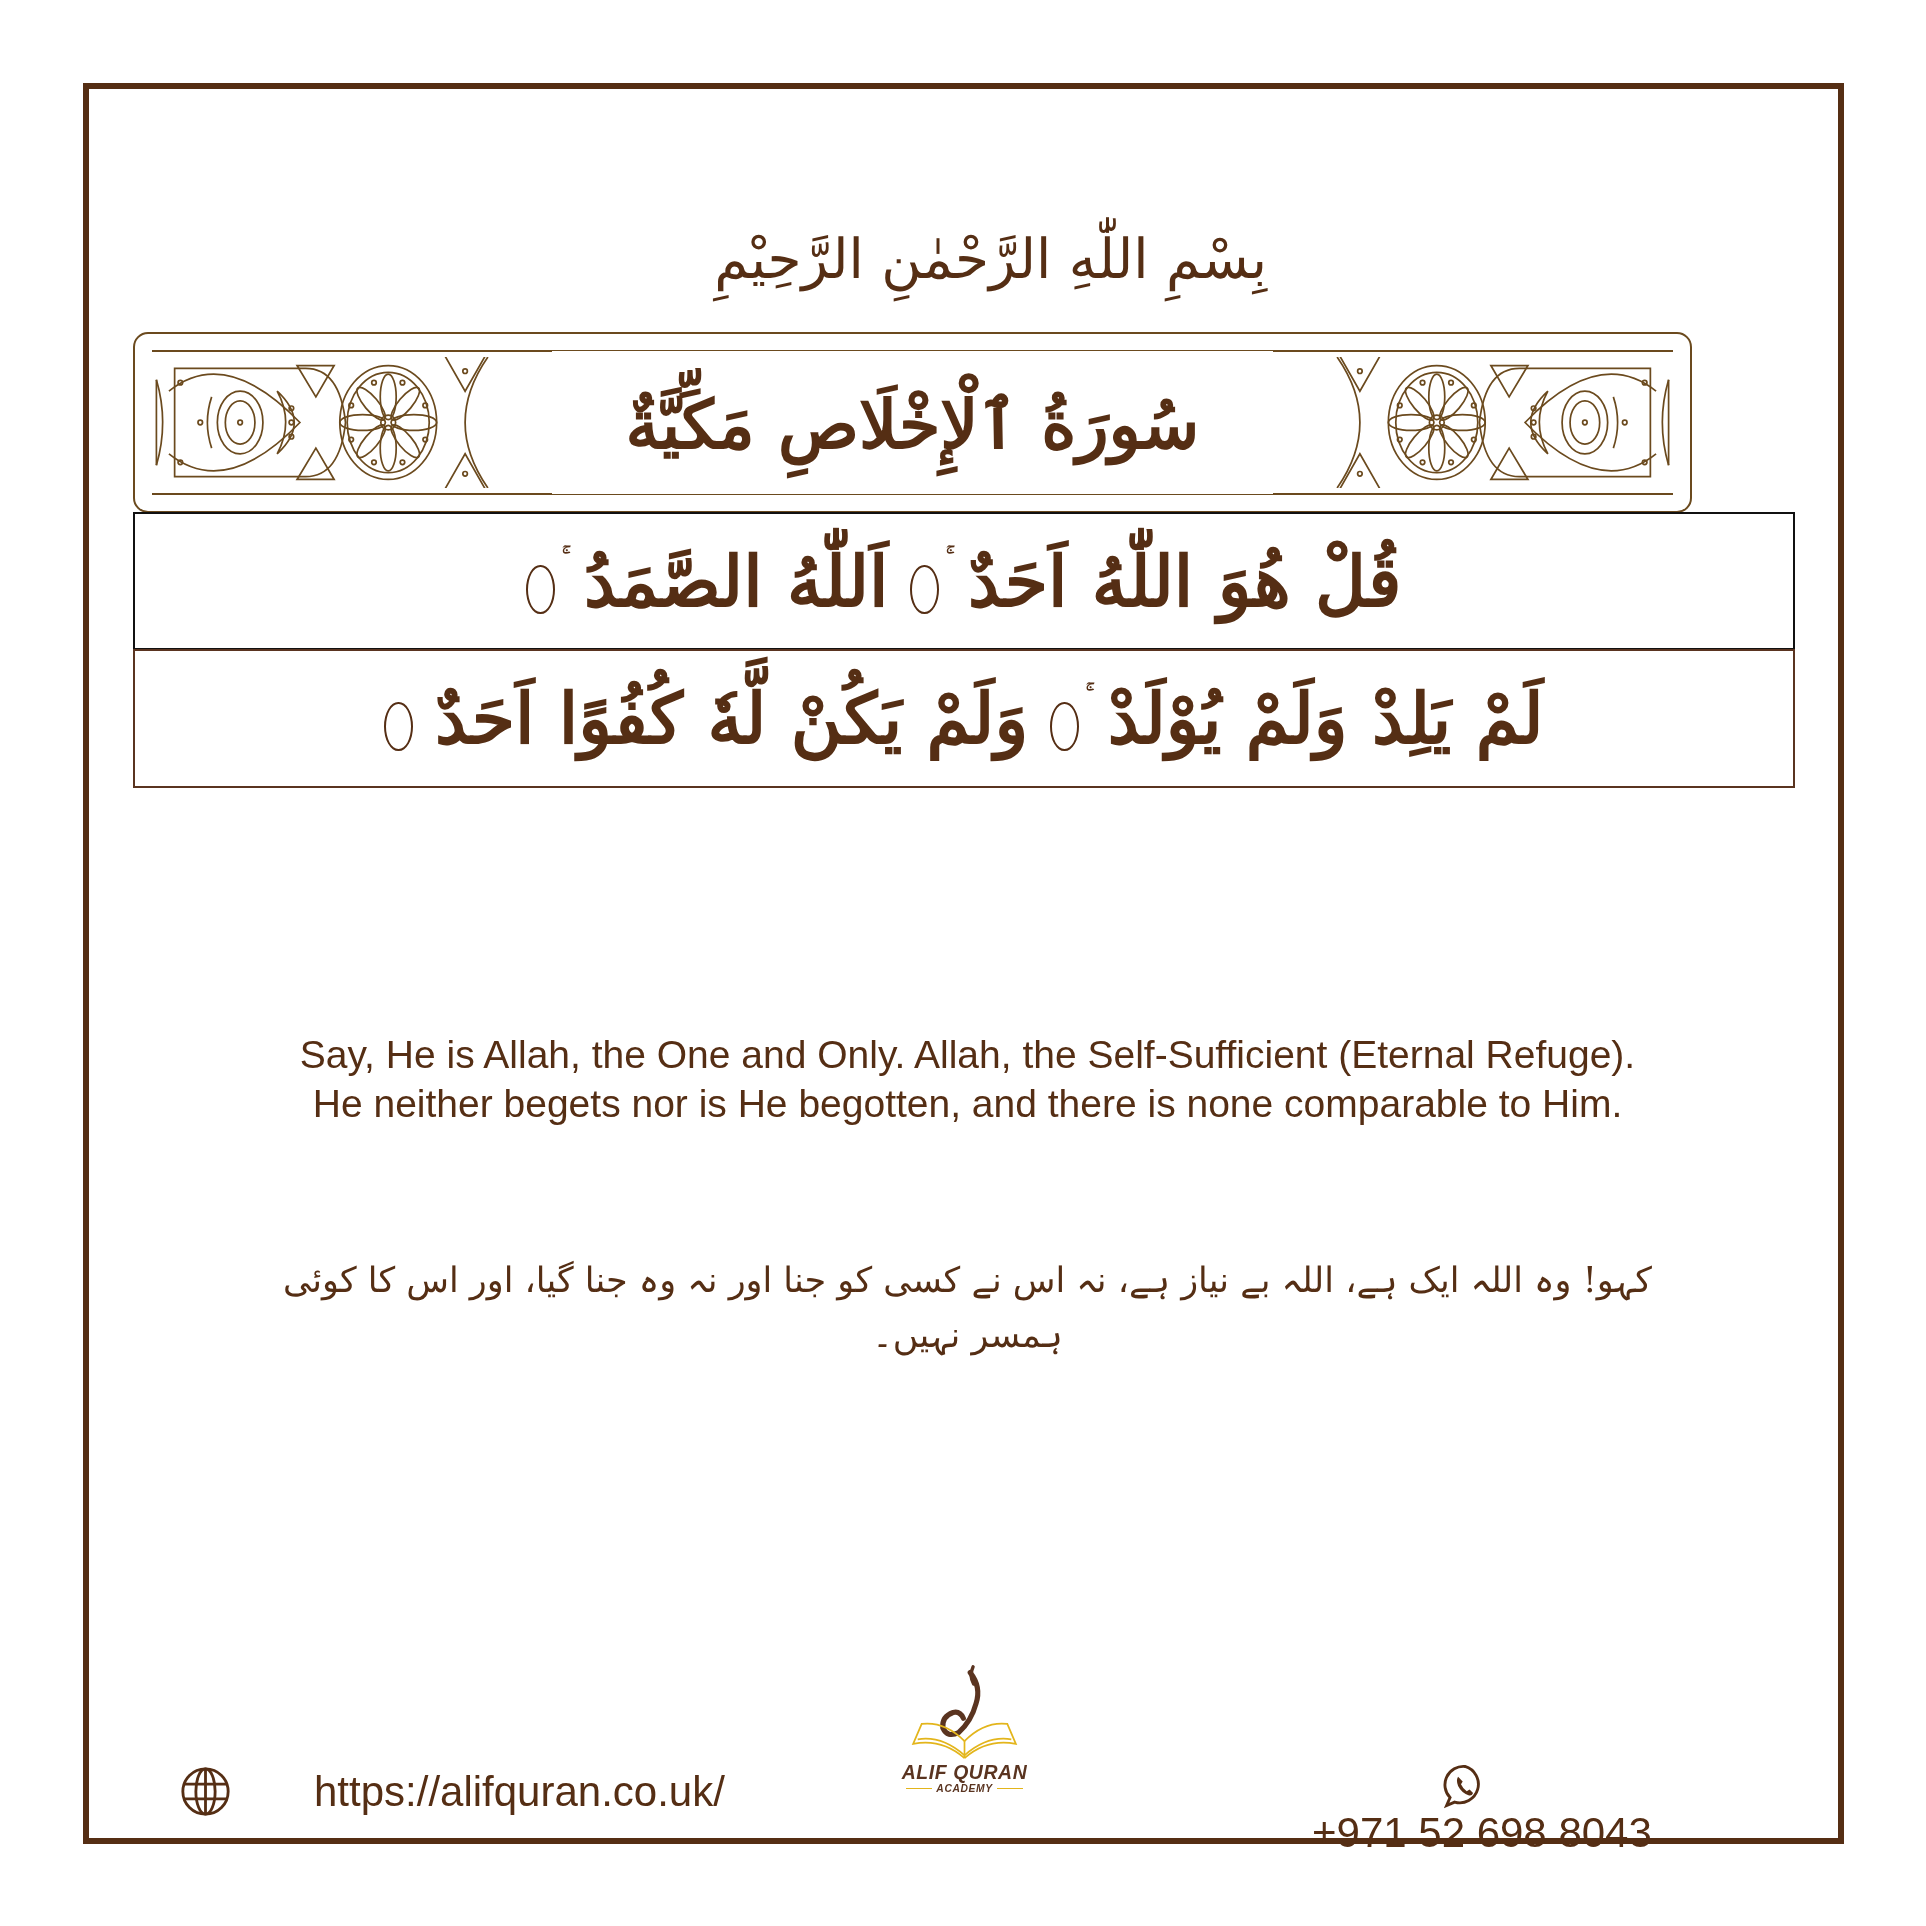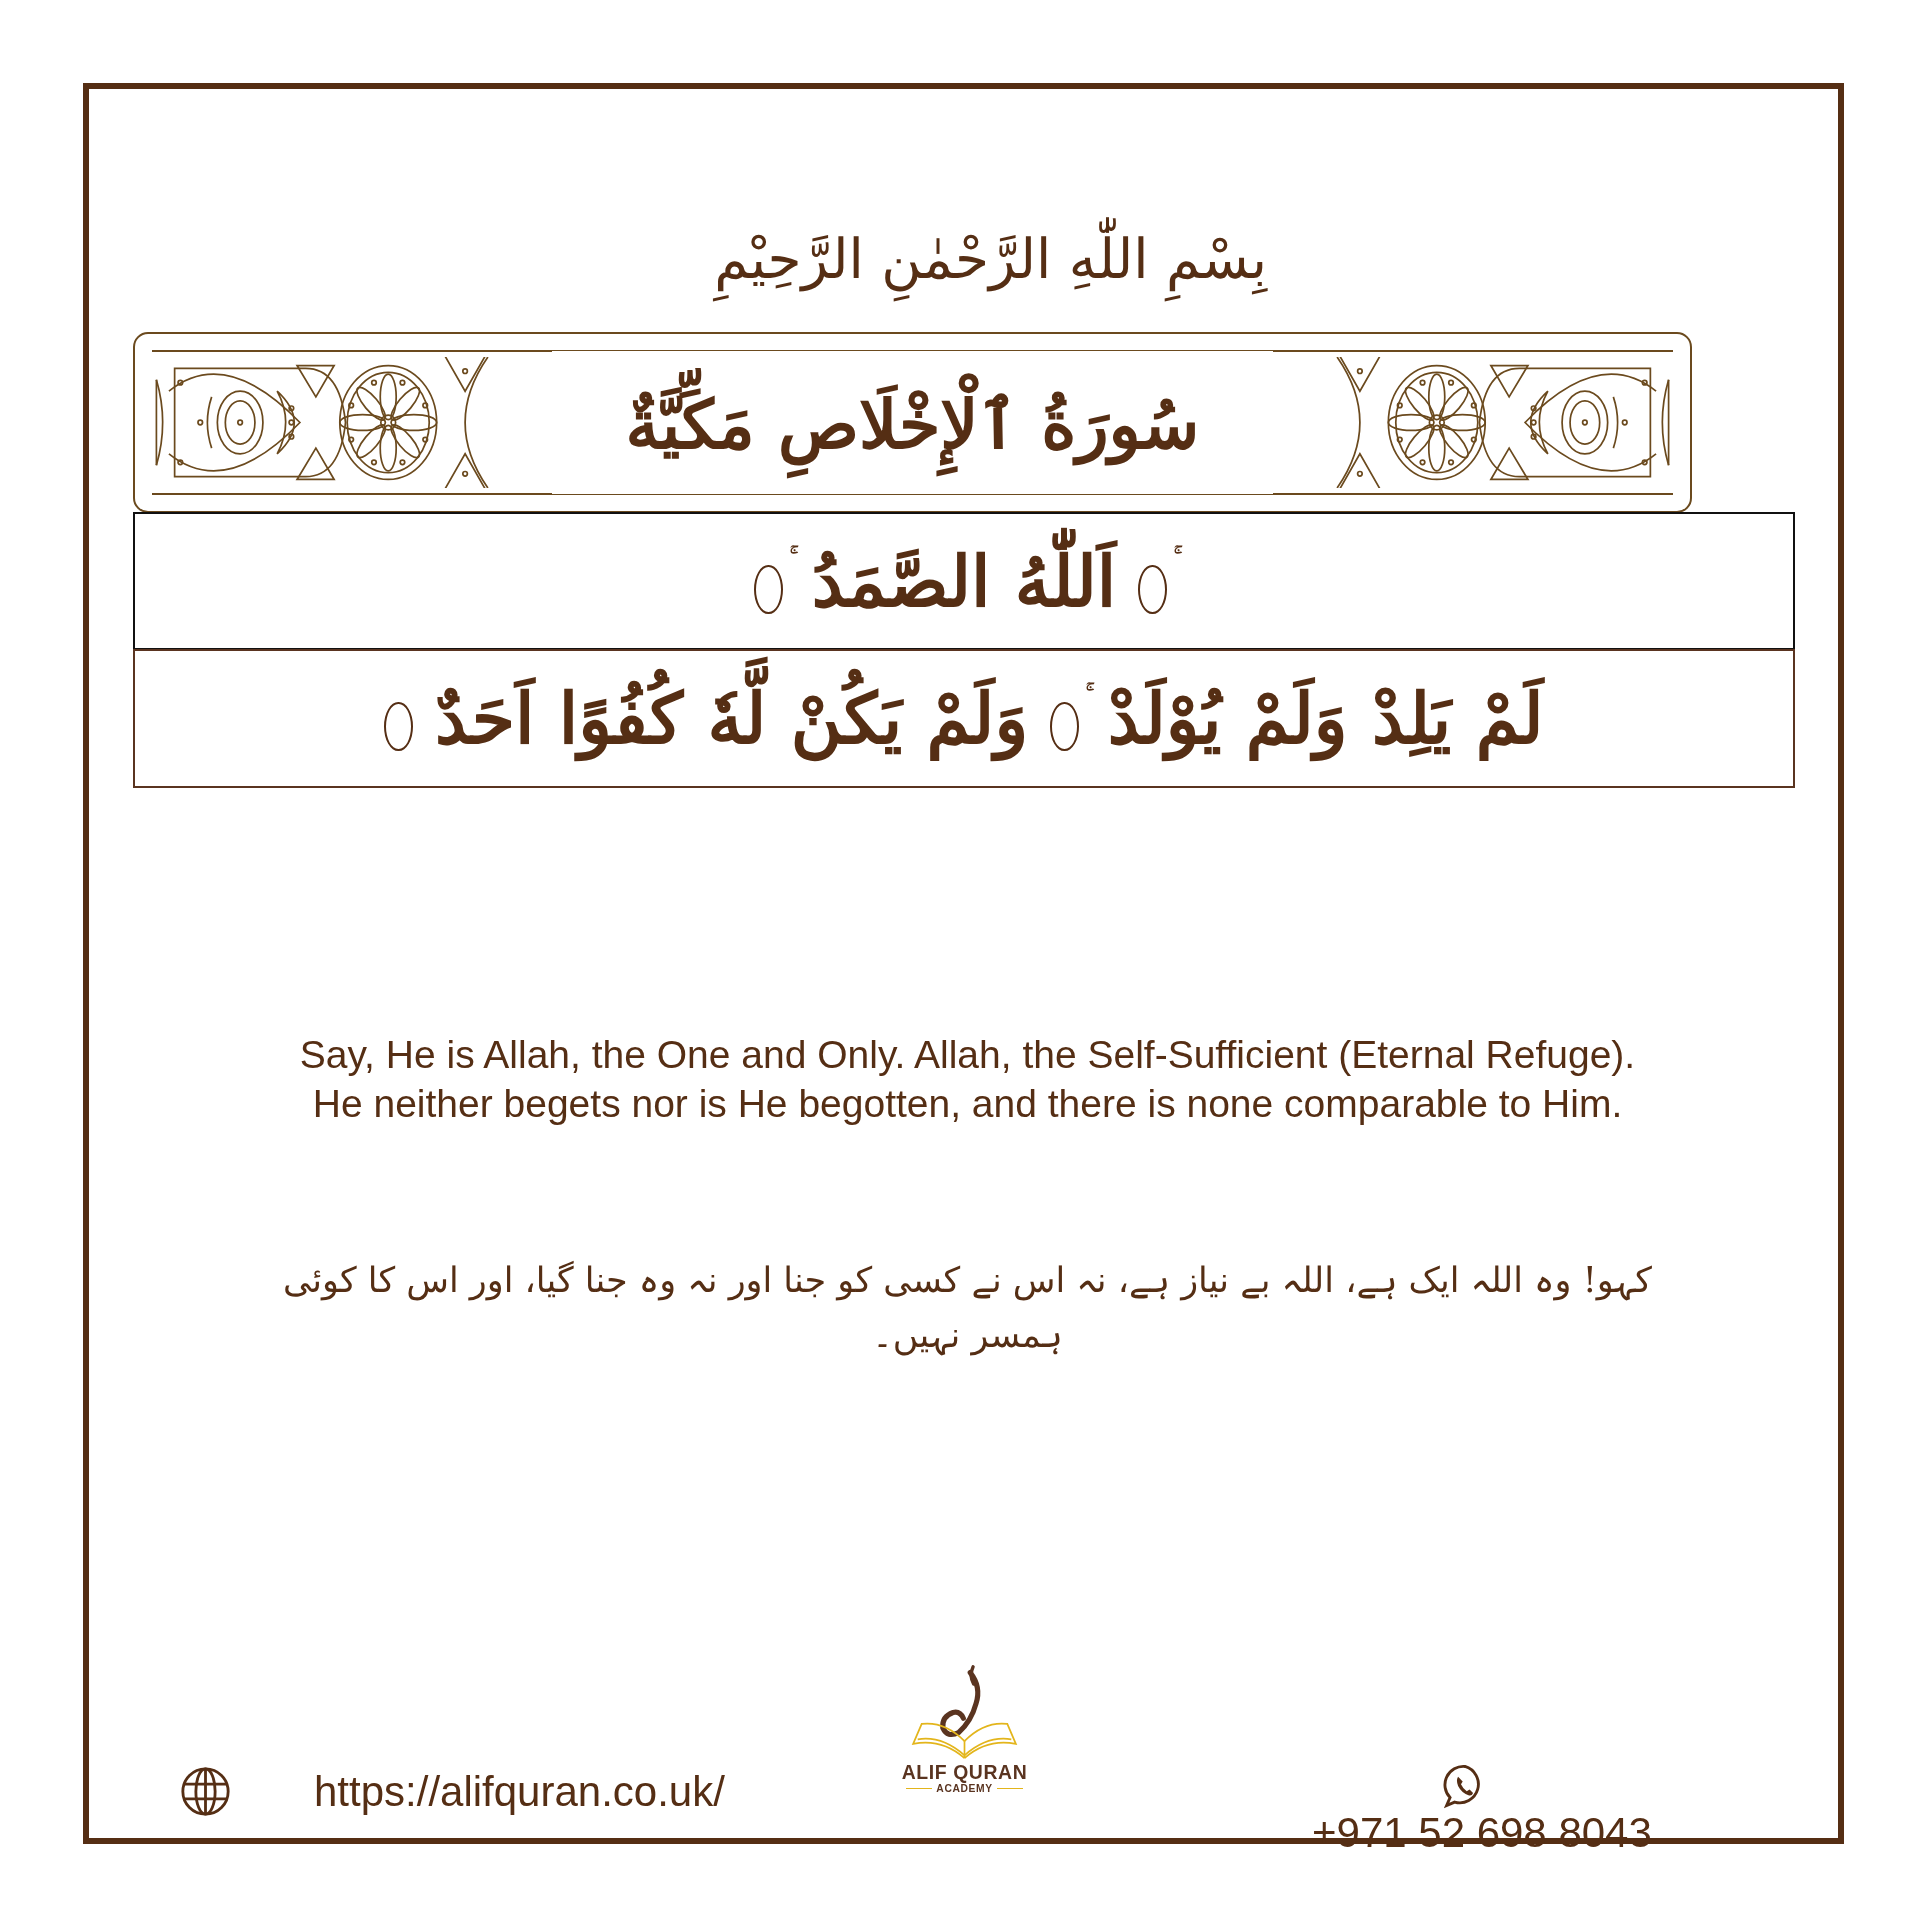--- a/index.html
+++ b/index.html
@@ -31,21 +31,21 @@
                 color: #552e14; white-space: nowrap; display: flex; align-items: center; gap: 22px; }
   .ayah-end { display: inline-block; width: 28.5px; height: 49px; border: 2.3px solid #552e14;
               border-radius: 50%; box-sizing: border-box; position: relative; top: 8px; }
   .waqf { font-size: 24px; position: relative; top: -23px; margin-left: -15px; }
   .translation-en { position: absolute; left: 274px; top: 1010px; width: 1387px; text-align: center;
                     font-family: "Liberation Sans", sans-serif; font-size: 39px; line-height: 49px;
                     color: #552e14; margin-top: 20px; }
   .translation-ur { position: absolute; left: 274px; top: 1253px; width: 1387px; text-align: center;
                     direction: rtl; font-family: "DejaVu Serif", serif; font-size: 35px; line-height: 55px;
                     color: #552e14; }
-  .logo { position: absolute; left: 896px; top: 1664px; width: 137px; height: 137px; text-align: center; }
+  .logo { position: absolute; left: 896px; top: 1664px; width: 137px; height: 137px; text-align: center; font-style: italic; }
   .logo-name { position: absolute; left: 0; right: 0; top: 97px; font-family: "Liberation Sans", sans-serif;
                font-weight: bold; font-size: 19.4px; color: #5a3420; letter-spacing: 0.6px; }
   .logo-sub-row { position: absolute; left: 0; right: 0; top: 119px; display: flex; align-items: center;
                   justify-content: center; gap: 4.6px; }
   .logo-rule { width: 26px; height: 1.7px; background: #e3b51b; }
   .logo-sub { font-family: "Liberation Sans", sans-serif; font-weight: bold; font-size: 10.3px; color: #5a3420;
               letter-spacing: 0.6px; }
   .footer-item { position: absolute; top: 1763px; height: 57px; display: flex; align-items: center; }
   .footer-item.web { left: 180px; }
   .footer-item.phone { left: 1278px; flex-direction: column; }
@@ -157,20 +157,21 @@
       <path d="M520 240 L600 240 L560 170 Z"></path>
       <circle cx="560" cy="25" r="4"></circle>
         <circle cx="560" cy="205" r="4"></circle>
       <path d="M600 0 Q520 115 600 230"></path>
     </g>
   </svg>
 </div>
 
 <div class="verse-box one">
   <div class="verse-line">
+    <span>قُلْ هُوَ اللّٰهُ اَحَدٌ</span>
     <span class="waqf">ۚ</span>
     <span class="ayah-end"></span>
     <span>اَللّٰهُ الصَّمَدُ</span>
     <span class="waqf">ۚ</span>
     <span class="ayah-end"></span>
   </div>
 </div>
 
 <div class="verse-box two">
   <div class="verse-line">

